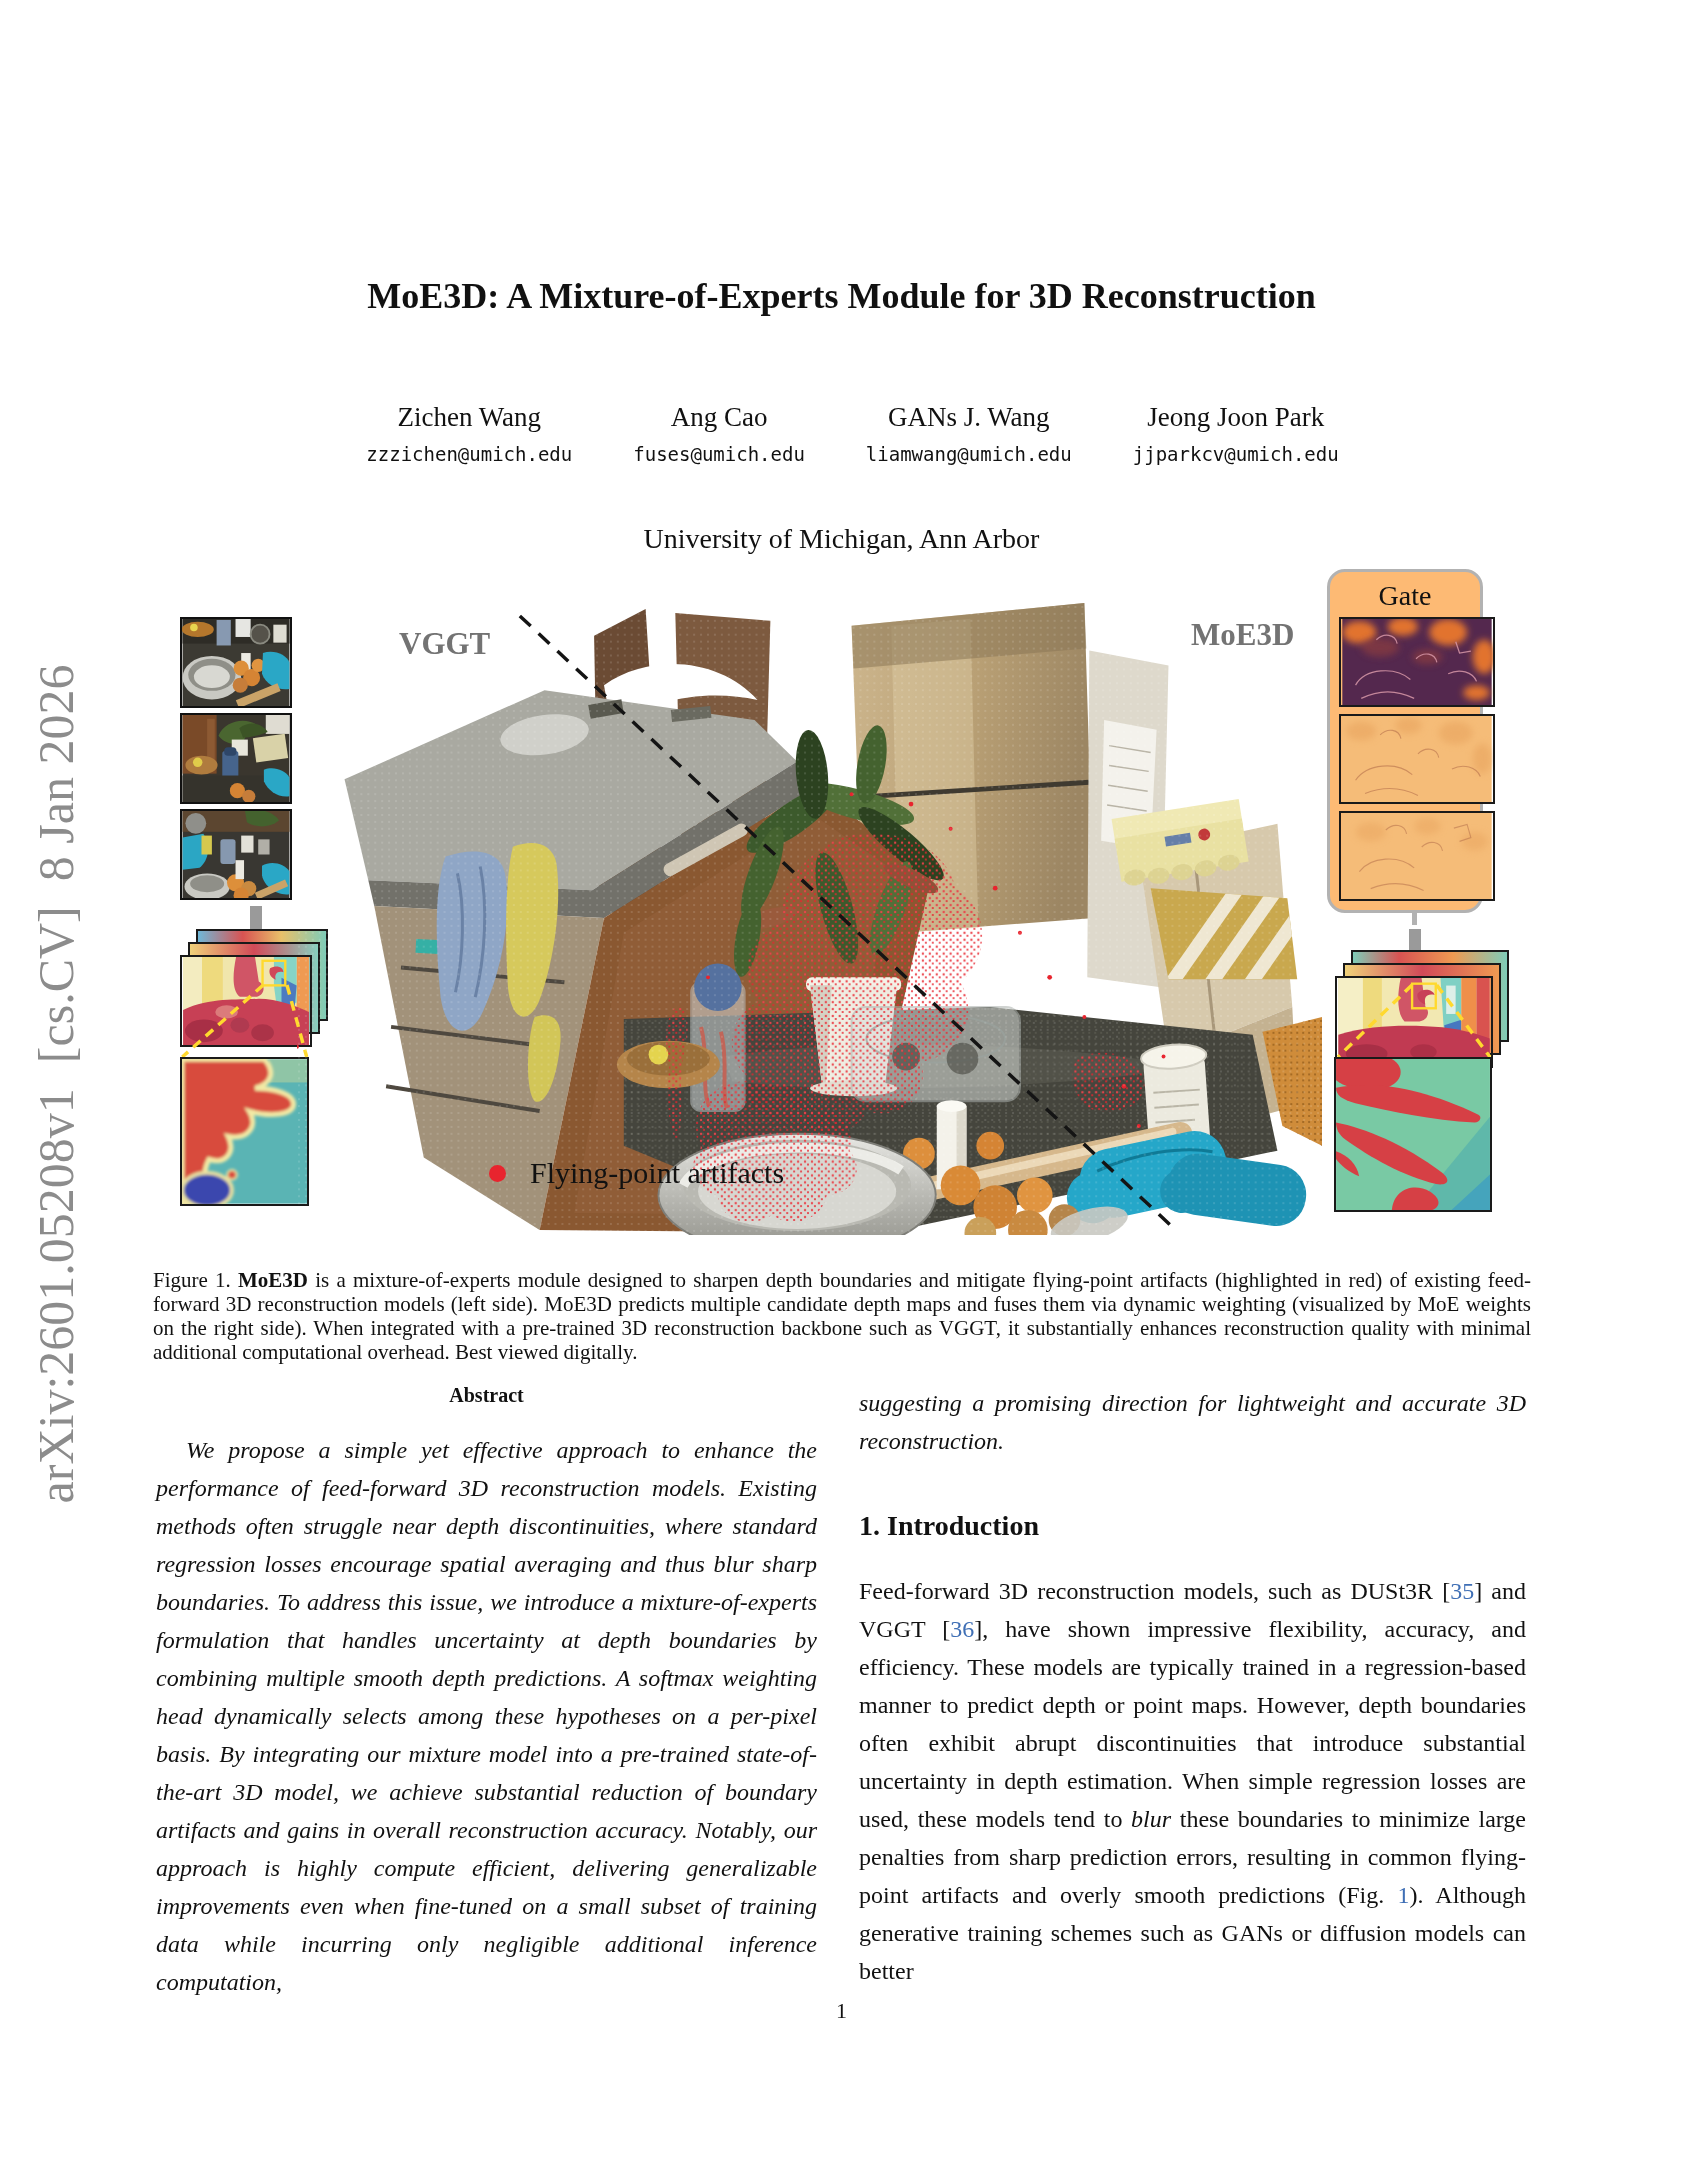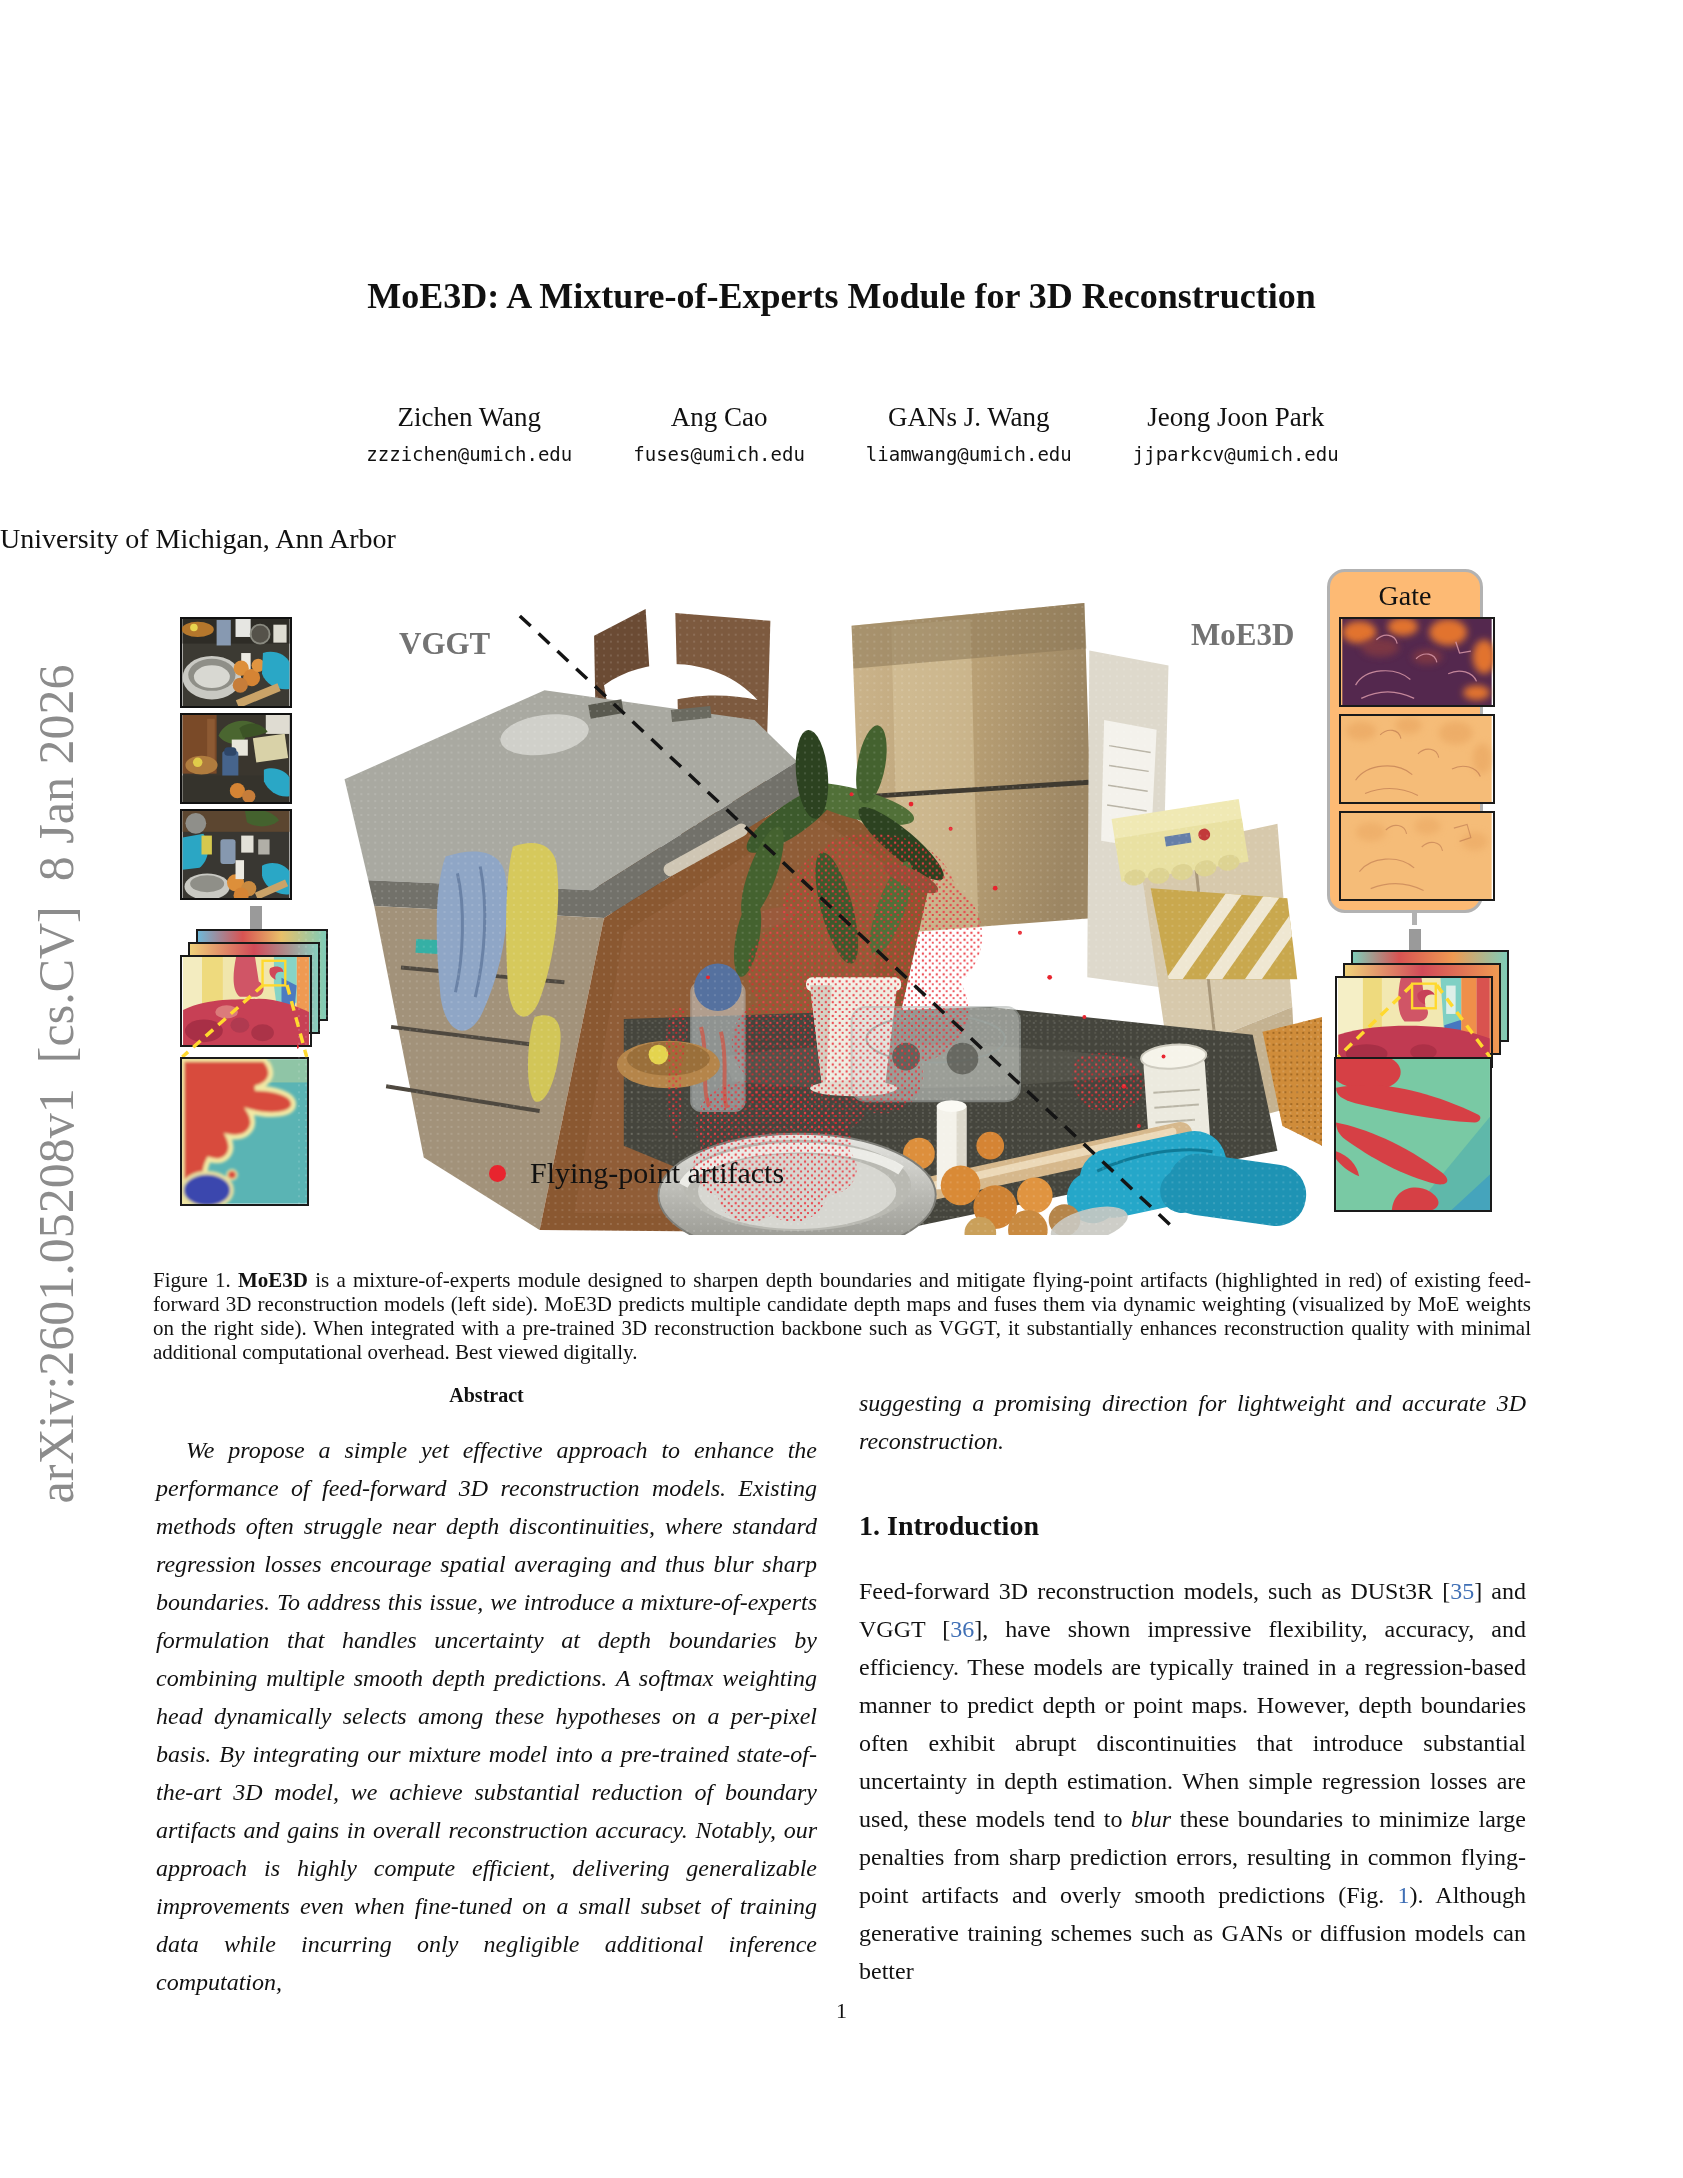--- a/index.html
+++ b/index.html
@@ -9,21 +9,21 @@
   .arxiv-banner{position:absolute;top:1084px;left:56px;transform:translate(-50%,-50%) rotate(-90deg);
     white-space:pre;font-size:50px;color:var(--banner-gray);letter-spacing:0px;}
   
   .title{position:absolute;top:275px;left:0;width:100%;text-align:center;
     font-size:36px;font-weight:bold;}
   .authors{position:absolute;top:402px;left:0;width:100%;display:flex;
     justify-content:center;gap:61px;padding-left:11px;}
   .author{text-align:center;}
   .author .name{font-size:27px;}
   .author .email{margin-top:10px;font-family:"DejaVu Sans Mono", monospace;font-size:19px;}
-  .affiliation{position:absolute;top:523px;left:0;width:100%;font-size:28px;}
+  .affiliation{position:absolute;top:523px;left:0;width:100%;text-align:center;font-size:28px;}
   
   .abs{position:absolute;}
   .thumb{position:absolute;left:180px;width:112px;height:91px;border:2px solid #111;box-sizing:border-box;overflow:hidden;}
   .down-arrow{position:absolute;width:34px;height:50px;}
   .down-arrow .stem{position:absolute;left:11px;top:0;width:12px;height:26px;background:#9a9a9a;}
   .down-arrow .head{position:absolute;left:0;top:26px;width:0;height:0;
     border-left:17px solid transparent;border-right:17px solid transparent;border-top:22px solid #9a9a9a;}
   .stack{position:absolute;}
   .card{position:absolute;border:2px solid #1a1a1a;box-sizing:border-box;overflow:hidden;}
   .crop{position:absolute;border:2px solid #1a1a1a;box-sizing:border-box;overflow:hidden;background:#fff;}

